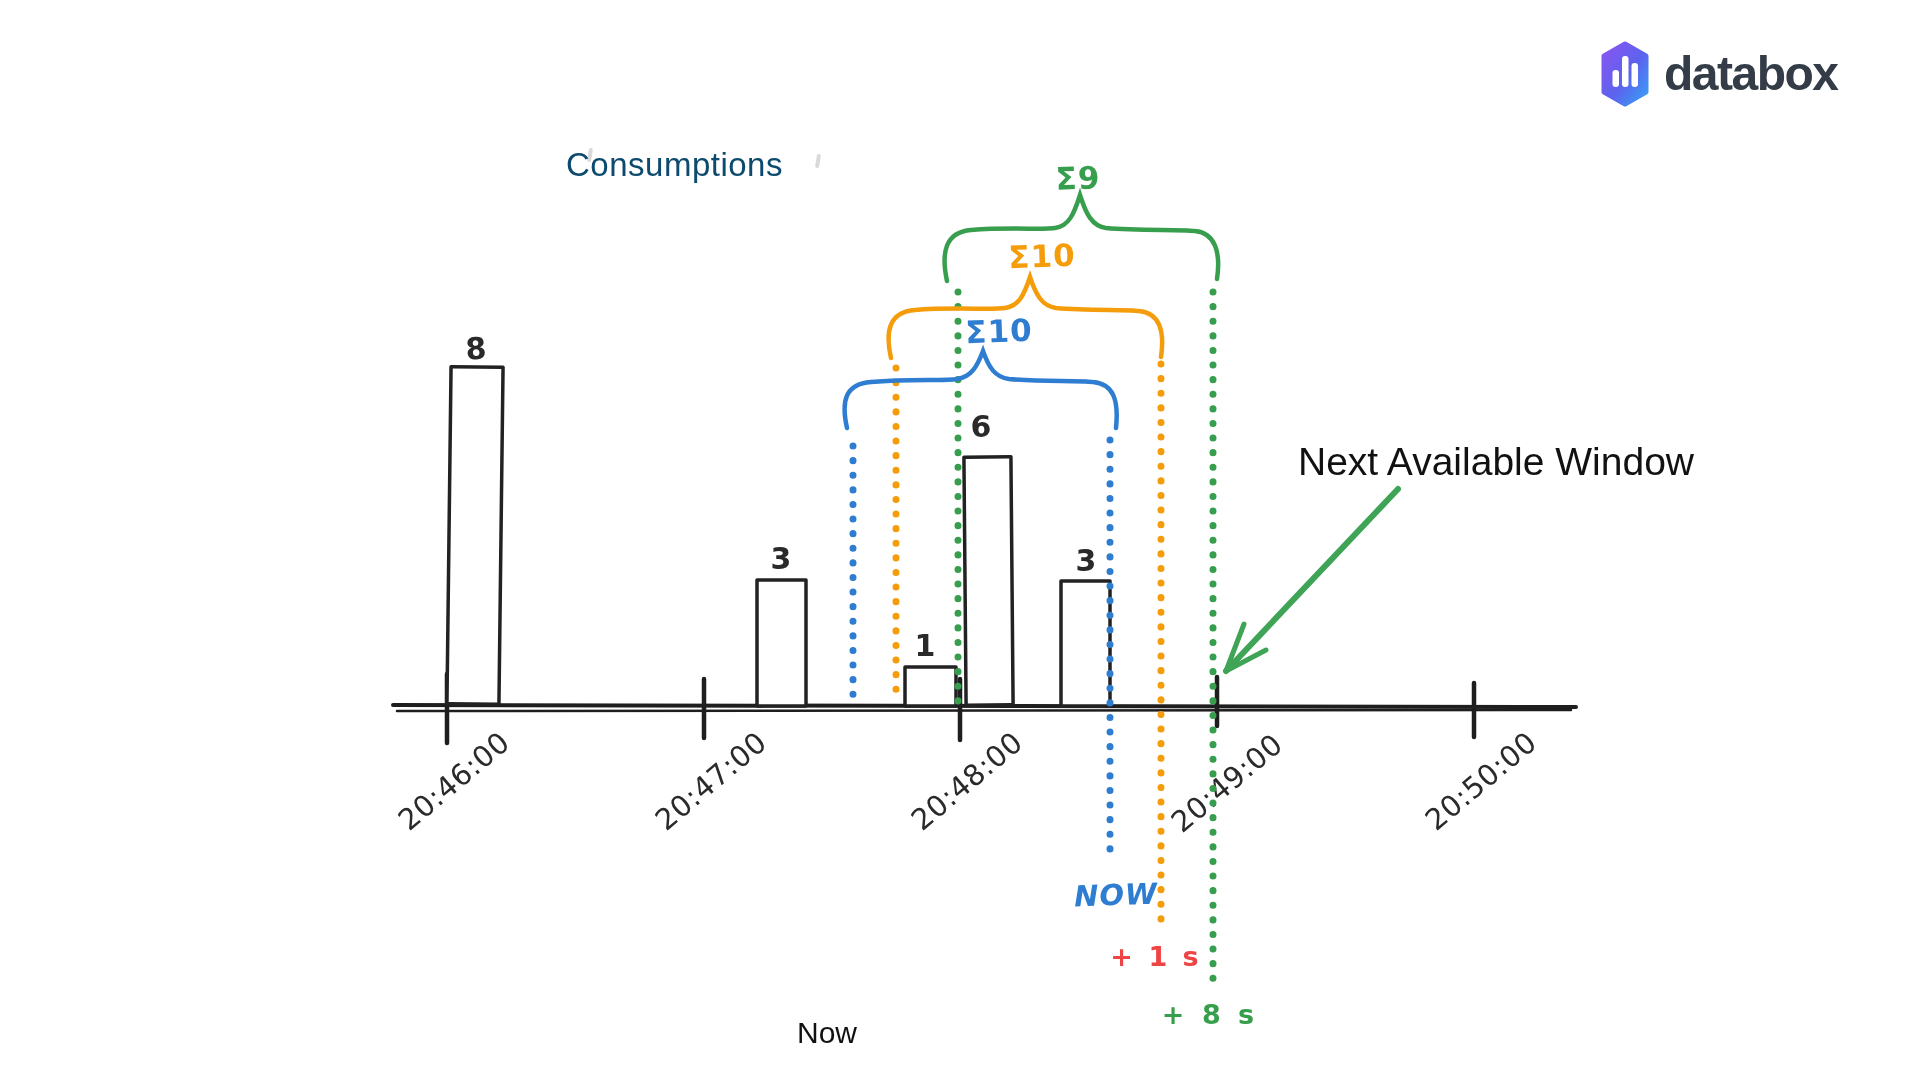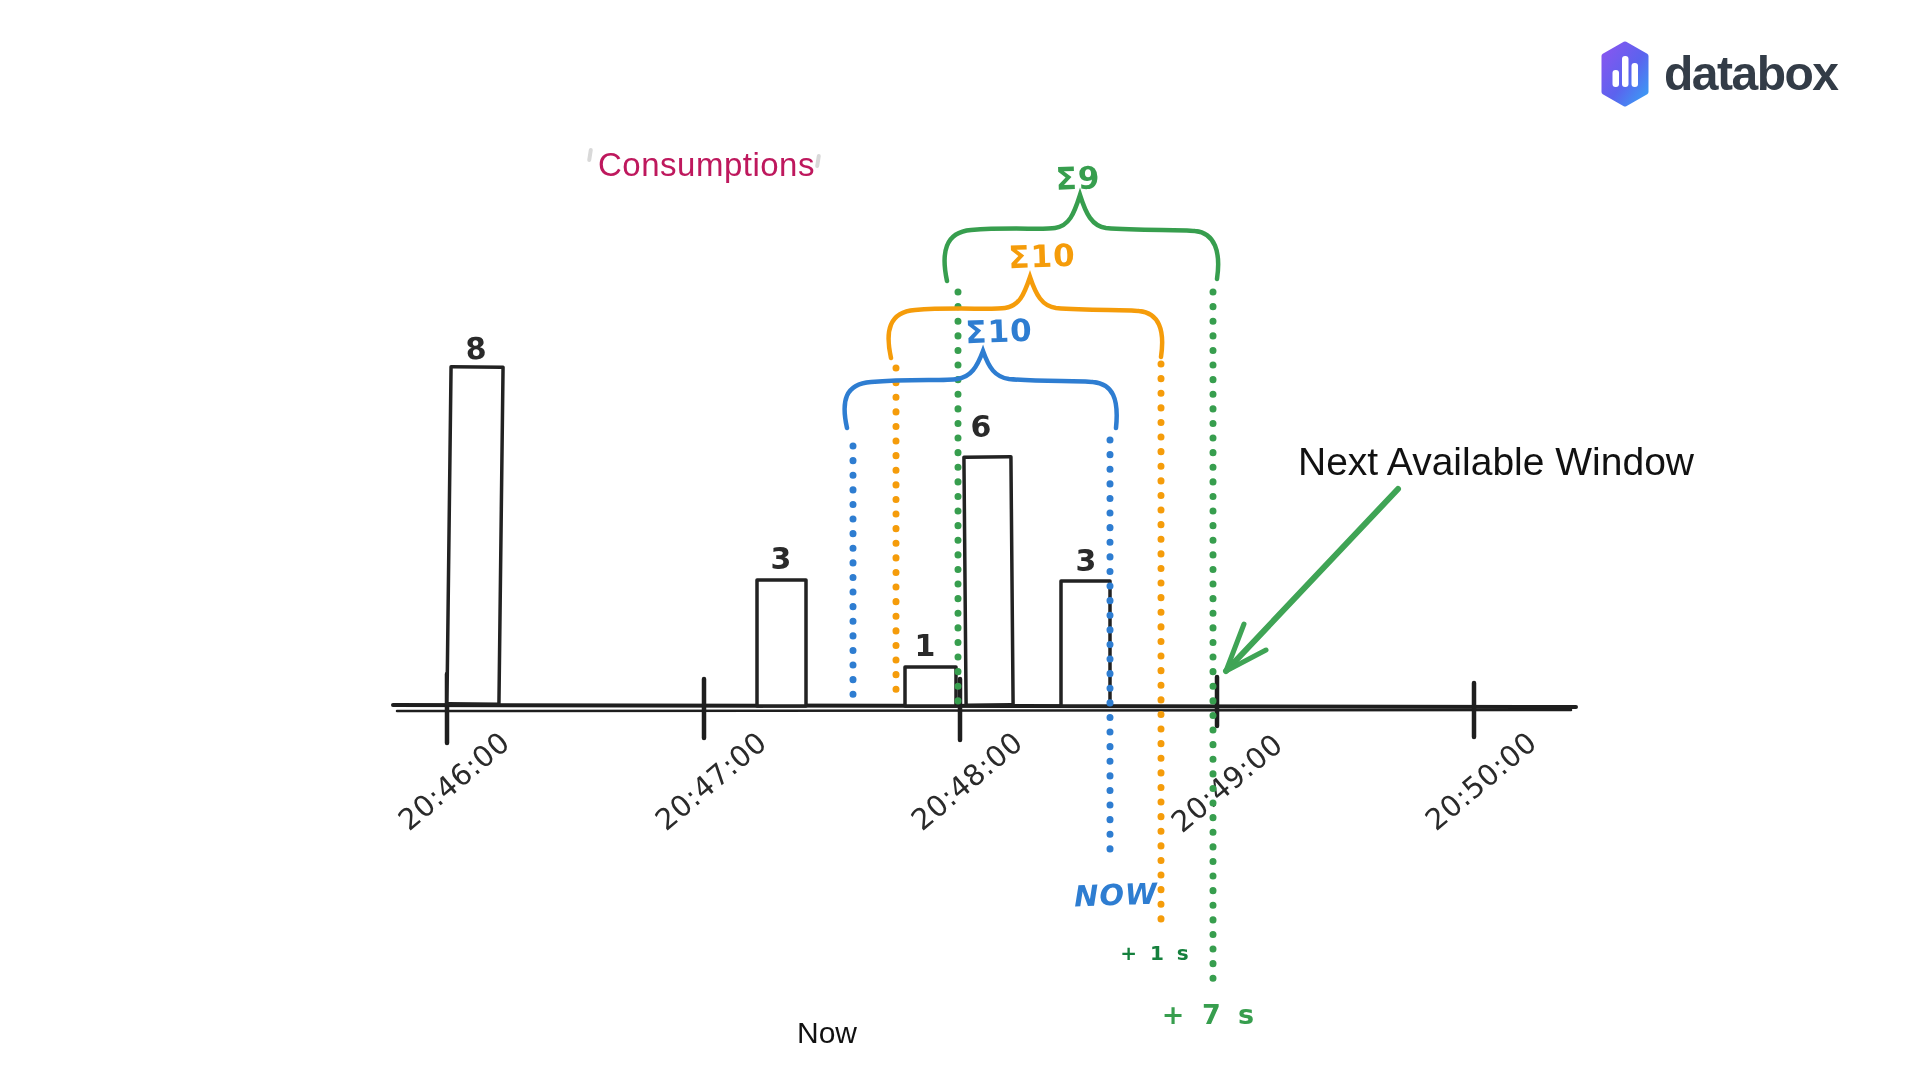--- a/index.html
+++ b/index.html
@@ -4,35 +4,35 @@
 <style>
   html,body{margin:0;padding:0;background:#ffffff;}
   .stage{
     position:relative;width:1920px;height:1080px;background:#ffffff;
     overflow:hidden;font-family:"Liberation Sans",sans-serif;color:#1e1e1e;
   }
   .labels{position:absolute;inset:0;z-index:1;}
   svg.overlay{position:absolute;left:0;top:0;z-index:2;pointer-events:none;}
   .abs{position:absolute;}
 
-  .title{left:598px;top:146px;font-size:33px;color:#be185d;letter-spacing:.5px;}
+  .title{left:566px;top:146px;font-size:33px;color:#0c4a6e;letter-spacing:.5px;}
   .naw{left:1298px;top:440px;font-size:39px;color:#111;}
   .now-caption{left:797px;top:1016px;font-size:30px;color:#111;}
 
   .hand{font-family:"DejaVu Sans",sans-serif;}
   .bar-label{width:44px;text-align:center;font-size:30px;font-weight:bold;color:#2a2a2a;}
   .tick-label{width:150px;text-align:center;font-size:29px;color:#2a2a2a;
               transform:rotate(-40deg);letter-spacing:.5px;}
   .sum-label{width:90px;text-align:center;font-size:31px;font-weight:bold;letter-spacing:1px;}
   .sum-blue{color:#2e7dd1;transform:rotate(-2deg);}
   .sum-orange{color:#f59c0a;transform:rotate(-2deg);}
   .sum-green{color:#379e4e;transform:rotate(-2deg);}
   .marker{width:130px;text-align:center;font-weight:bold;}
   .mk-now{color:#2e7dd1;font-size:29px;font-style:italic;letter-spacing:1px;transform:rotate(-2deg);}
-  .mk-p1{color:#15803d;font-size:20px;letter-spacing:3px;}
+  .mk-p1{color:#ef4444;font-size:27px;letter-spacing:3px;}
   .mk-p2{color:#379e4e;font-size:27px;letter-spacing:4px;}
 
   .stray{width:4px;height:14px;background:#d9d9d9;border-radius:2px;transform:rotate(9deg);}
 
   .logo{left:1599px;top:40px;width:310px;height:68px;display:flex;align-items:center;}
   .logo-text{font-size:48px;font-weight:bold;color:#333c47;letter-spacing:-1.5px;
              margin-left:13px;line-height:66px;}
 </style>
 </head>
 <body>
@@ -73,21 +73,21 @@
     <div class="abs hand tick-label" style="left:892px;top:764px;">20:48:00</div>
     <div class="abs hand tick-label" style="left:1152px;top:766px;">20:49:00</div>
     <div class="abs hand tick-label" style="left:1406px;top:764px;">20:50:00</div>
 
     <div class="abs hand sum-label sum-green" style="left:1033px;top:160px;">Σ9</div>
     <div class="abs hand sum-label sum-orange" style="left:997px;top:238px;">Σ10</div>
     <div class="abs hand sum-label sum-blue" style="left:954px;top:313px;">Σ10</div>
 
     <div class="abs hand marker mk-now" style="left:1051px;top:878px;">NOW</div>
     <div class="abs hand marker mk-p1" style="left:1091px;top:941px;">+ 1 s</div>
-    <div class="abs hand marker mk-p2" style="left:1145px;top:999px;">+ 7 s</div>
+    <div class="abs hand marker mk-p2" style="left:1145px;top:999px;">+ 8 s</div>
 
     <div class="abs naw">Next Available Window</div>
     <div class="abs now-caption">Now</div>
   </div>
 
   <svg class="overlay" width="1920" height="1080" viewBox="0 0 1920 1080">
 
     <g stroke="#1e1e1e" stroke-linecap="round">
       <line x1="393" y1="705" x2="1576" y2="707" stroke-width="4"></line>
       <line x1="397" y1="711" x2="1571" y2="710" stroke-width="2.5"></line>

